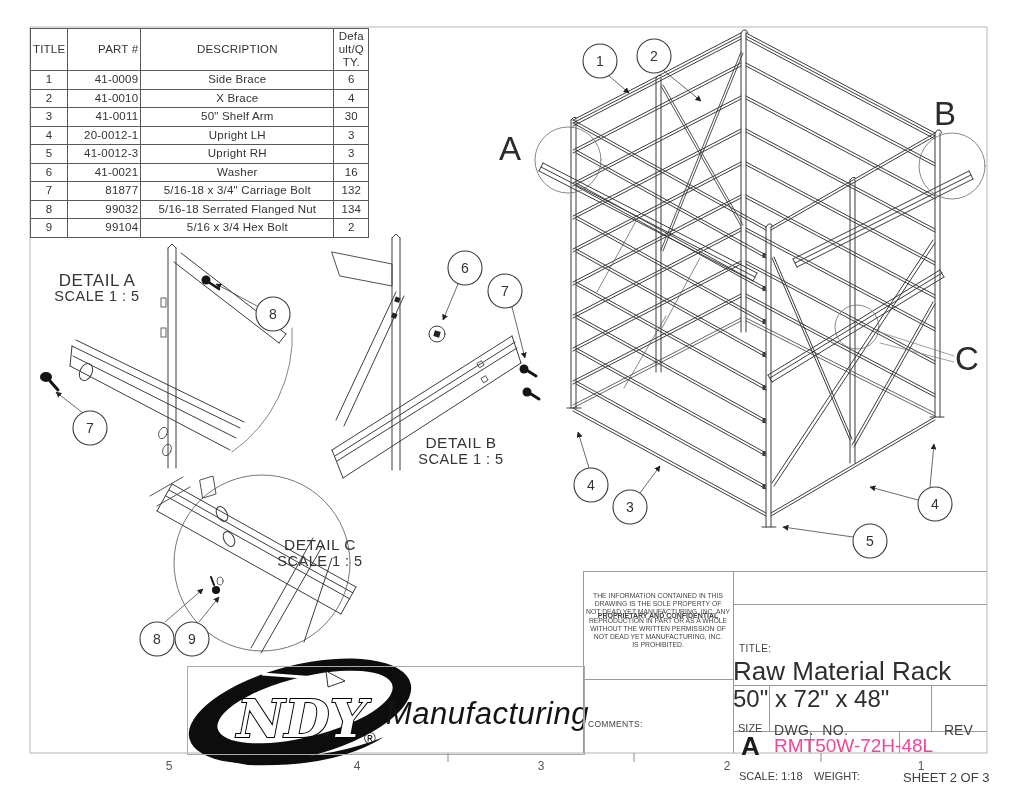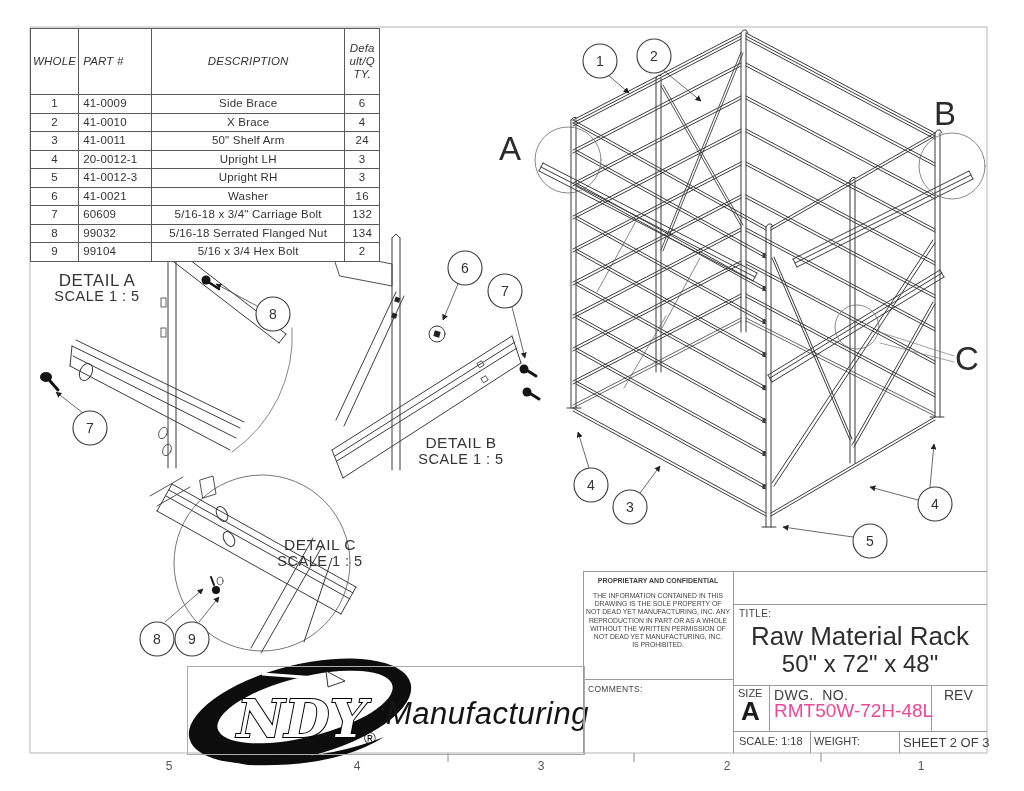--- a/index.html
+++ b/index.html
@@ -3,27 +3,27 @@
 <meta charset="utf-8">
 <style>
   html,body{margin:0;padding:0;background:#fff;}
   #sheet{position:relative;width:1024px;height:791px;background:#fff;overflow:hidden;
          font-family:"Liberation Sans",sans-serif;color:#3a3a3a;}
   .abs{position:absolute;}
   
   #bom{border-collapse:collapse;background:#fff;}
   #bom td,#bom th{border:1px solid #5a5a5a;font-weight:normal;color:#333;
     font-size:11.5px;letter-spacing:.2px;text-align:center;padding:0 2px;line-height:17.5px;}
-  #bom th{line-height:13px;padding:13px 2px;font-style:italic;}
-  #bom .c-item{width:32px;} #bom .c-part{width:66px;text-align:left;padding-left:4px;}
+  #bom th{line-height:13px;padding:1px 2px;}
+  #bom .c-item{width:32px;} #bom .c-part{width:66px;text-align:right;padding-left:4px;}
   #bom .c-desc{width:188px;} #bom .c-qty{width:30px;word-break:break-all;}
   
   .tb-line{position:absolute;background:#9a9a9a;}
-  .tb-text{position:absolute;color:#3f3f3f;}
-  .ctr{text-align:center;}
+  .tb-text{position:absolute;color:#3f3f3f;margin-top:35px;}
+  .ctr{}
   
   .balloon-num{position:absolute;width:34px;height:34px;line-height:34px;text-align:center;
     font-size:14px;color:#333;}
   .view-letter{position:absolute;font-size:33px;color:#2b2b2b;}
   .det-label{position:absolute;width:120px;text-align:center;color:#353535;letter-spacing:.5px;}
   .zone-num{position:absolute;width:22px;text-align:center;font-size:12px;color:#555;}
   .prop-line{font-size:6.8px;line-height:8.2px;text-align:center;color:#444;}
 </style>
 </head>
 <body>
@@ -234,42 +234,42 @@
       <polygon points="345,681 326,671 328,687" fill="#fff" stroke="#000" stroke-width="0.8"></polygon>
       <text x="237" y="737" font-family="'DejaVu Serif',serif" font-style="italic" font-weight="bold" font-size="52" fill="#ffffff" stroke="#000" stroke-width="2" paint-order="stroke">NDY</text>
       <text x="364" y="744" font-size="16" fill="#141414">®</text>
       <text x="386" y="724" font-family="'Liberation Sans',sans-serif" font-style="italic" font-size="31" fill="#141414" letter-spacing="0.5">Manufacturing</text>
     </g>
   </svg>
 
   <table id="bom" class="abs" style="left:30px;top:28px">
     <tbody>
         <tr>
-      <th class="c-item">WHOLE</th>
+      <th class="c-item">TITLE</th>
       <th class="c-part">PART #</th>
       <th class="c-desc">DESCRIPTION</th>
       <th class="c-qty">Default/QTY.</th>
     </tr>
     <tr>
           <td>1</td>
           <td class="c-part">41-0009</td>
           <td>Side Brace</td>
           <td>6</td>
         </tr>
     <tr>
           <td>2</td>
           <td class="c-part">41-0010</td>
           <td>X Brace</td>
           <td>4</td>
         </tr>
     <tr>
           <td>3</td>
           <td class="c-part">41-0011</td>
           <td>50" Shelf Arm</td>
-          <td>24</td>
+          <td>30</td>
         </tr>
     <tr>
           <td>4</td>
           <td class="c-part">20-0012-1</td>
           <td>Upright LH</td>
           <td>3</td>
         </tr>
     <tr>
           <td>5</td>
           <td class="c-part">41-0012-3</td>
@@ -277,21 +277,21 @@
           <td>3</td>
         </tr>
     <tr>
           <td>6</td>
           <td class="c-part">41-0021</td>
           <td>Washer</td>
           <td>16</td>
         </tr>
     <tr>
           <td>7</td>
-          <td class="c-part">60609</td>
+          <td class="c-part">81877</td>
           <td>5/16-18 x 3/4" Carriage Bolt</td>
           <td>132</td>
         </tr>
     <tr>
           <td>8</td>
           <td class="c-part">99032</td>
           <td>5/16-18 Serrated Flanged Nut</td>
           <td>134</td>
         </tr>
     <tr>

